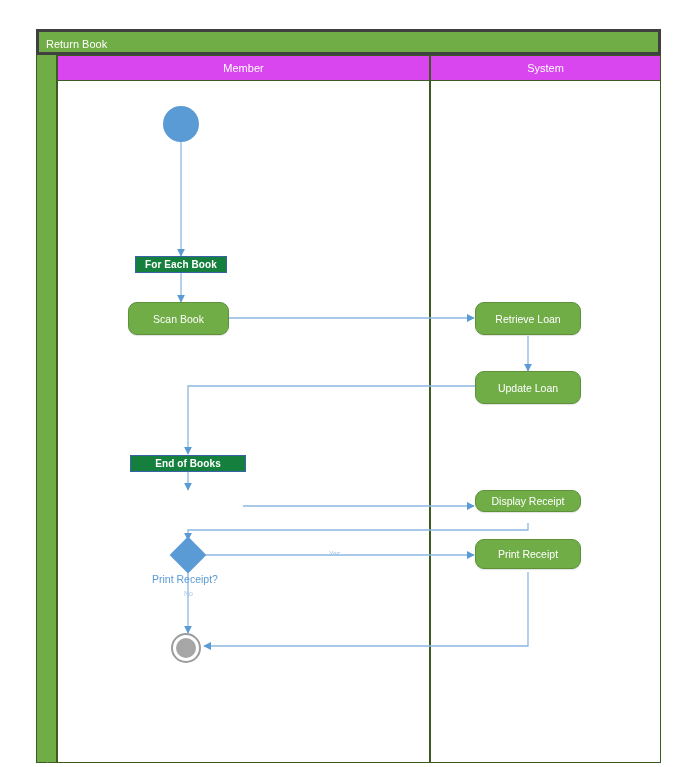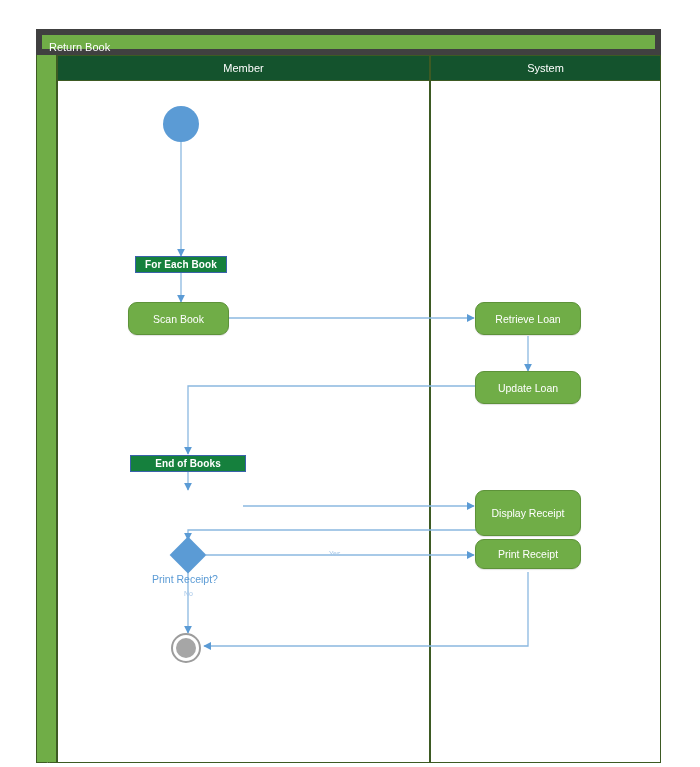--- a/index.html
+++ b/index.html
@@ -34,21 +34,21 @@
   }
 
   .pool-title {
     position: absolute;
     left: 36px;
     top: 29px;
     width: 625px;
     height: 26px;
     box-sizing: border-box;
     background: #70ad47;
-    border: 6px solid #404040;
+    border: 3px solid #404040;
     color: #ffffff;
     font-size: 11px;
     line-height: 25px;
     padding-left: 7px;
     white-space: nowrap;
   }
 
   .phase-band {
     position: absolute;
     left: 36px;
@@ -71,21 +71,21 @@
     color: #ffffff;
     font-size: 10px;
     white-space: nowrap;
   }
 
   .lane-head {
     position: absolute;
     top: 55px;
     height: 26px;
     box-sizing: border-box;
-    background: #14532d;
+    background: #d946ef;
     border: 1px solid #3d5a23;
     color: #ffffff;
     font-size: 11px;
     line-height: 25px;
     text-align: center;
     white-space: nowrap;
   }
   .lane-head.member { left: 57px; width: 373px; }
   .lane-head.system { left: 430px; width: 231px; }
 
@@ -249,21 +249,21 @@
 
   <div class="node activity" style="left:475px; top:371px; width:106px; height:33px;">
     <span>Update Loan</span>
   </div>
 
   <div class="node barnode" style="left:130px; top:455px; width:116px; height:17px;">
     <span>End of Books</span>
   </div>
 
 
-  <div class="node activity" style="left:475px; top:490px; width:106px; height:46px;">
+  <div class="node activity" style="left:475px; top:490px; width:106px; height:22px;">
     <span>Display Receipt</span>
   </div>
 
   <div class="node diamond" style="left:175px; top:542px; width:26px; height:26px;"></div>
   <span class="decision-label" style="left:152px; top:573px;">Print Receipt?</span>
 
   <div class="node activity" style="left:475px; top:539px; width:106px; height:30px;">
     <span>Print Receipt</span>
   </div>
 

